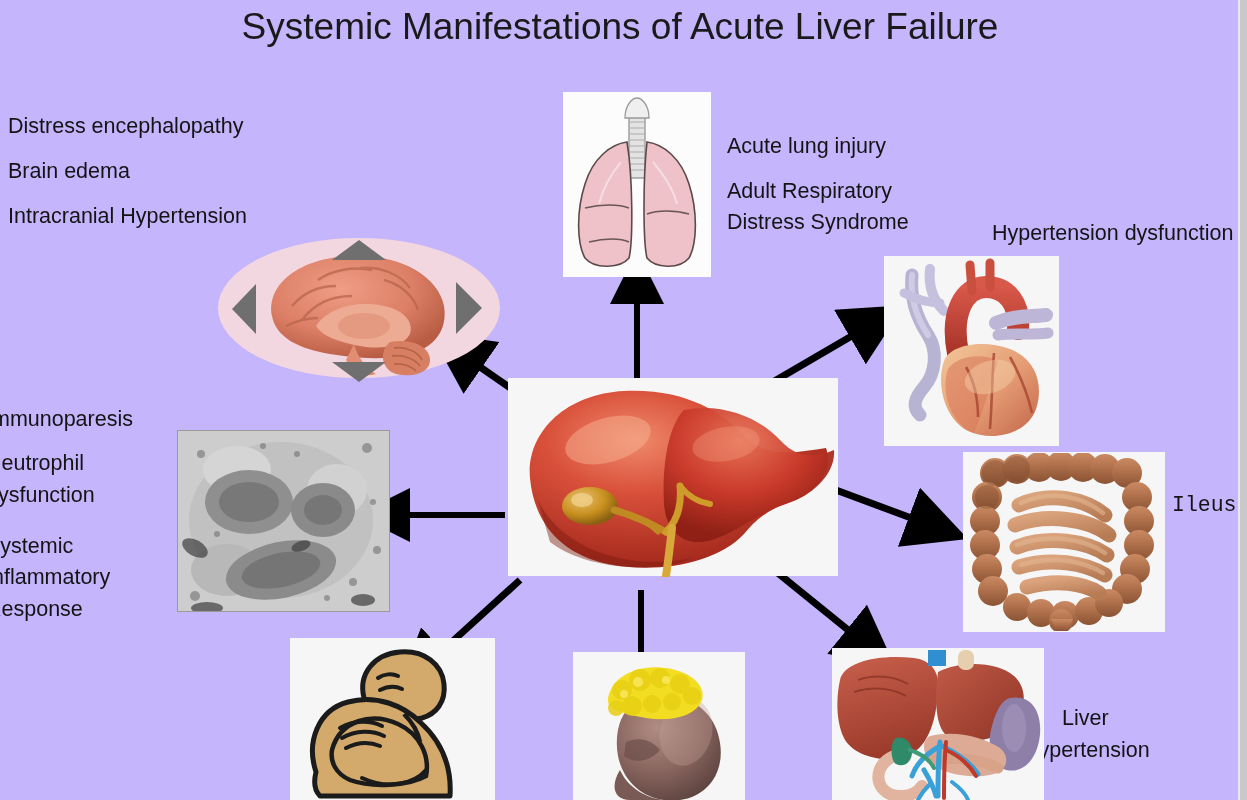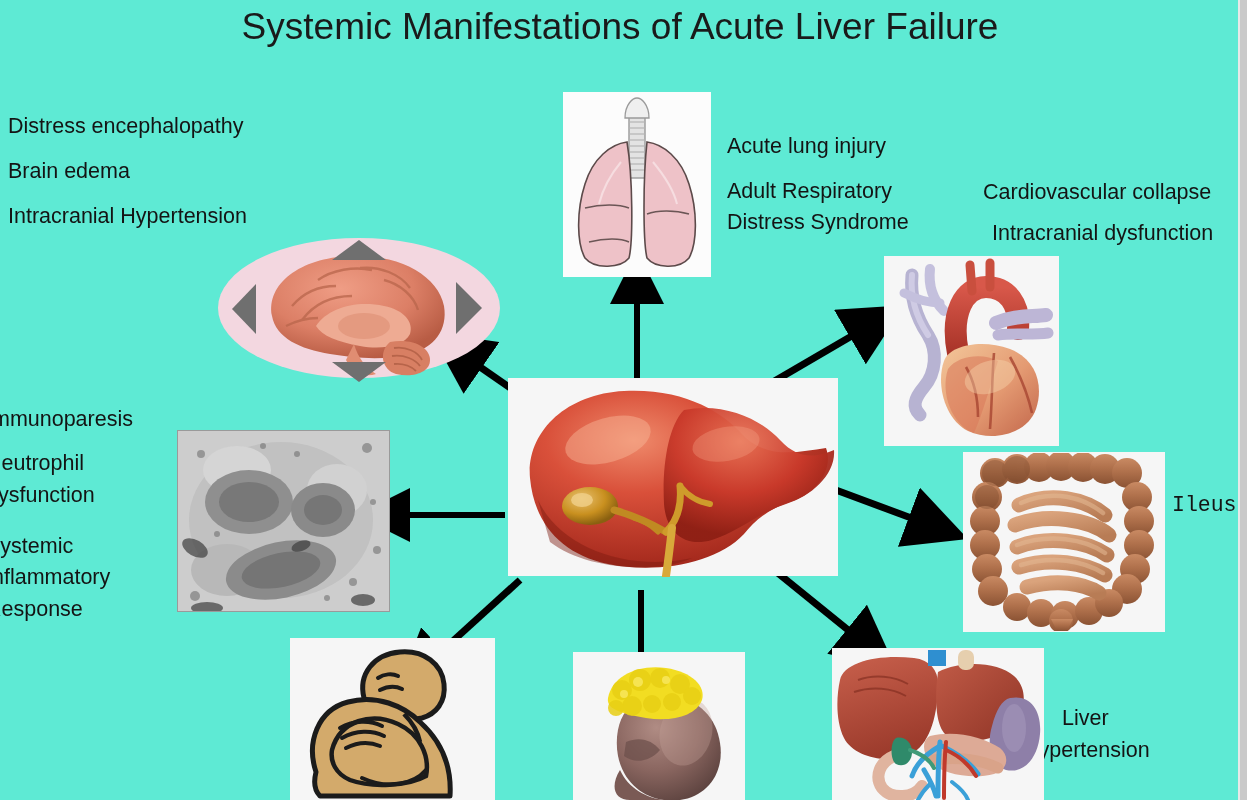--- a/index.html
+++ b/index.html
@@ -6,21 +6,21 @@
   html, body {
     margin: 0; padding: 0;
     width: 1247px; height: 800px;
     background: #ffffff;
     font-family: "Liberation Sans", sans-serif;
     overflow: hidden;
   }
   #stage {
     position: relative;
     width: 1247px; height: 800px;
-    background: #5eead4;
+    background: #c4b5fd;
   }
   
   .title {
     position: absolute;
     left: 0; top: 6px;
     width: 1240px;
     text-align: center;
     font-size: 37px;
     font-weight: 400;
     color: #1a1a1a;
@@ -108,22 +108,21 @@
   </svg>
 
   <div class="label" style="left:8px; top:111px;">Distress encephalopathy</div>
   <div class="label" style="left:8px; top:156px;text-align:right;">Brain edema</div>
   <div class="label" style="left:8px; top:201px;">Intracranial Hypertension</div>
 
   <div class="label" style="left:727px; top:176px;">Adult Respiratory</div>
   <div class="label" style="left:727px; top:131px;">Acute lung injury</div>
   <div class="label" style="left:727px; top:207px;">Distress Syndrome</div>
 
-  <div class="label" style="left:983px; top:177px;">Cardiovascular collapse</div>
-  <div class="label" style="left:992px; top:218px;">Intracranial dysfunction</div>
+  <div class="label" style="left:992px; top:218px;">Hypertension dysfunction</div>
 
   <div class="label" style="left:-14px; top:404px;">Immunoparesis</div>
   <div class="label" style="left:-14px; top:448px;">Neutrophil</div>
   <div class="label" style="left:-14px; top:480px;">dysfunction</div>
   <div class="label" style="left:-14px; top:531px;">Systemic</div>
   <div class="label" style="left:-14px; top:562px;">Inflammatory</div>
   <div class="label" style="left:-14px; top:594px;">Response</div>
 
   <div class="label" style="left:1172px; top:490px;font-family:Liberation Mono, monospace;">Ileus</div>
 

